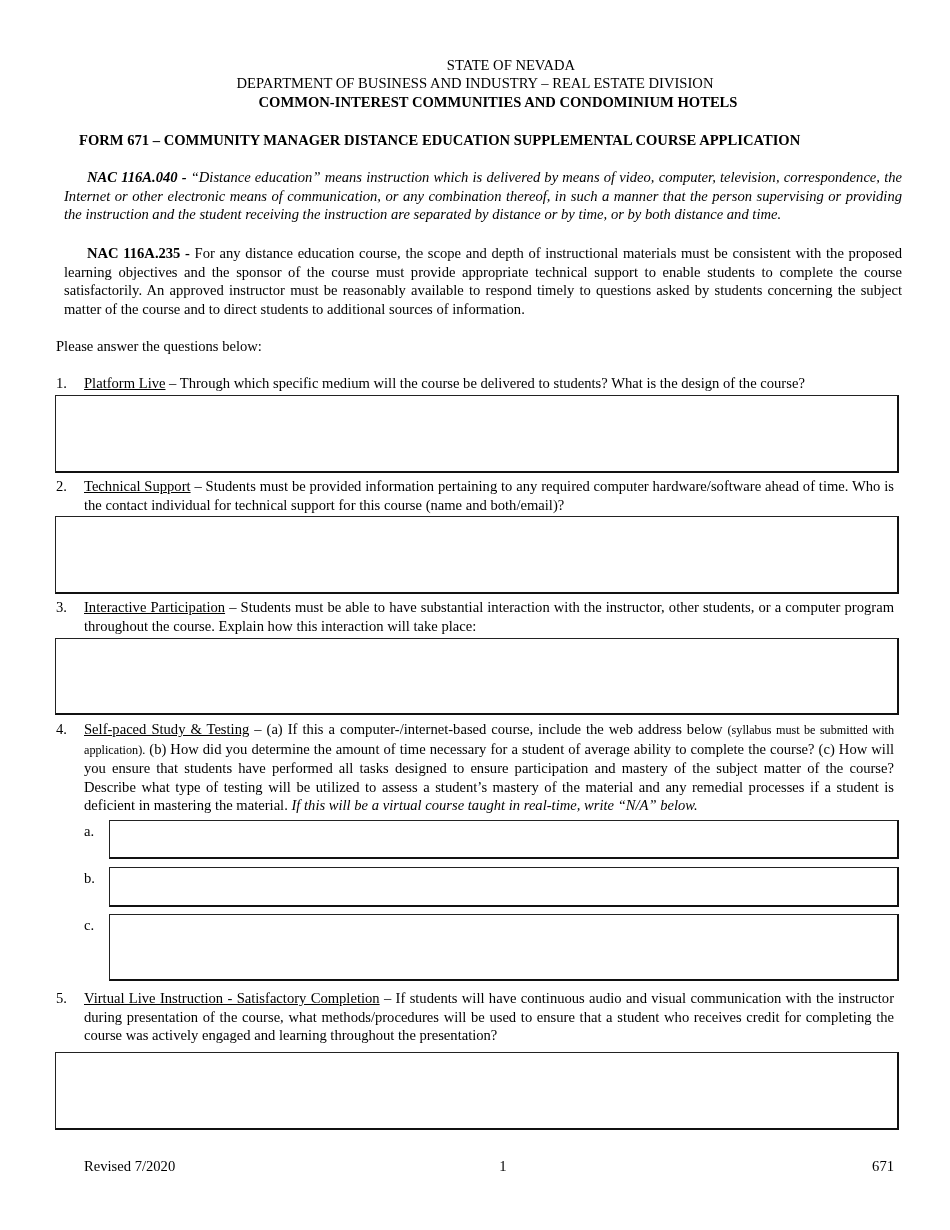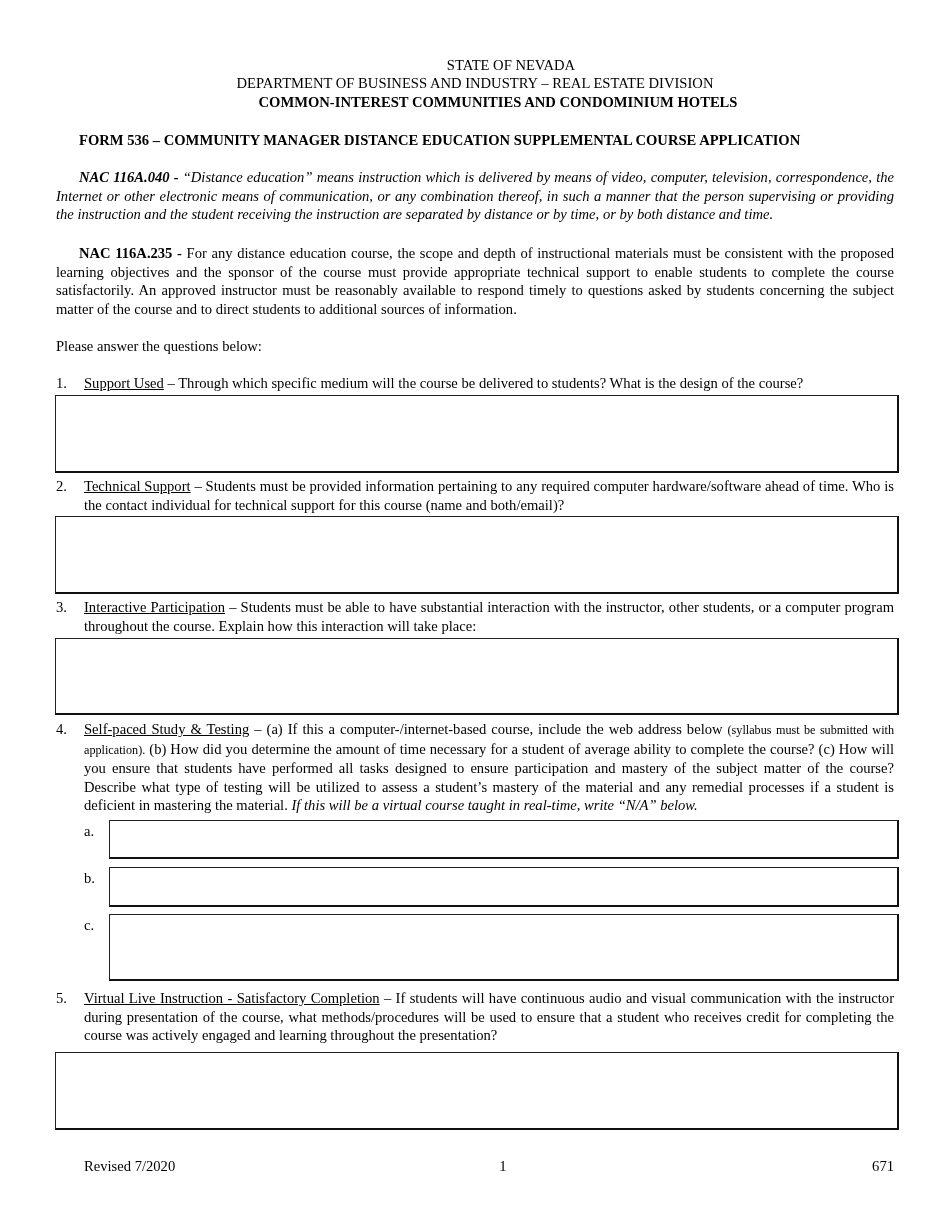--- a/index.html
+++ b/index.html
@@ -5,52 +5,52 @@
   html, body { margin: 0; padding: 0; background: #ffffff; }
   body {
     width: 950px; height: 1230px; position: relative; overflow: hidden;
     font-family: "Liberation Serif", "DejaVu Serif", serif;
     color: #000; font-size: 14.6px; line-height: 18.6px;
   }
   .abs { position: absolute; }
   .center { left: 0; width: 950px; text-align: center; }
   .bold { font-weight: bold; margin-left: 23px; }
   .ital { font-style: italic; }
-  .para { left: 56px; width: 838px; text-align: justify; }
+  .para { left: 64px; width: 838px; text-align: justify; }
   .qnum { position: absolute; left: 56px; }
   .qtext { position: absolute; left: 84px; width: 810px; text-align: justify; }
   .u { text-decoration: underline; }
   .small { font-size: 12.2px; }
   .box {
     position: absolute; box-sizing: border-box;
     border-top: 1.5px solid #222; border-left: 1.5px solid #222;
     border-right: 2px solid #111; border-bottom: 2.5px solid #111;
     background: #fff;
   }
   .sublabel { position: absolute; left: 84px; }
   .footer { position: absolute; top: 1157px; margin-left: 28px; }
 </style>
 </head>
 <body>
 
 <div class="abs center" style="top:56px;padding-left:36px;">STATE OF NEVADA</div>
 <div class="abs center" style="top:74px;">DEPARTMENT OF BUSINESS AND INDUSTRY – REAL ESTATE DIVISION</div>
 <div class="abs center bold" style="top:93px;">COMMON-INTEREST COMMUNITIES AND CONDOMINIUM HOTELS</div>
 
-<div class="abs bold" style="top:131px; left:56px;">FORM 536 – COMMUNITY MANAGER DISTANCE EDUCATION SUPPLEMENTAL COURSE APPLICATION</div>
+<div class="abs bold" style="top:131px; left:56px;">FORM 671 – COMMUNITY MANAGER DISTANCE EDUCATION SUPPLEMENTAL COURSE APPLICATION</div>
 
 <div class="abs para ital" style="top:168px;"><span class="bold">NAC  116A.040 -</span><span> “Distance education” means instruction which is delivered by means of video, computer, television, correspondence, the Internet or other electronic means of communication, or any combination thereof, in such a manner that the person supervising or providing the instruction and the student receiving the instruction are separated by distance or by time, or by both distance and time.</span></div>
 
 <div class="abs para" style="top:244px;"><span class="bold">NAC  116A.235 -</span><span> For any distance education course, the scope and depth of instructional materials must be consistent with the proposed learning objectives and the sponsor of the course must provide appropriate technical support to enable students to complete the course satisfactorily. An approved instructor must be reasonably available to respond timely to questions asked by students concerning the subject matter of the course and to direct students to additional sources of information.</span></div>
 
 <div class="abs" style="top:337px; left:56px;">Please answer the questions below:</div>
 
 <div>
   <span class="qnum" style="top:374px;">1.</span>
-  <div class="qtext" style="top:374px;"><span class="u">Support Used</span><span> – Through which specific medium will the course be delivered to students? What is the design of the course?</span></div>
+  <div class="qtext" style="top:374px;"><span class="u">Platform Live</span><span> – Through which specific medium will the course be delivered to students? What is the design of the course?</span></div>
   <div class="box" style="top:395px; left:55px; width:844px; height:78px;"></div>
 </div>
 
 <div>
   <span class="qnum" style="top:477px;">2.</span>
   <div class="qtext" style="top:477px;"><span class="u">Technical Support</span><span> – Students must be provided information pertaining to any required computer hardware/software ahead of time. Who is the contact individual for technical support for this course (name and both/email)?</span></div>
   <div class="box" style="top:516px; left:55px; width:844px; height:78px;"></div>
 </div>
 
 <div>

